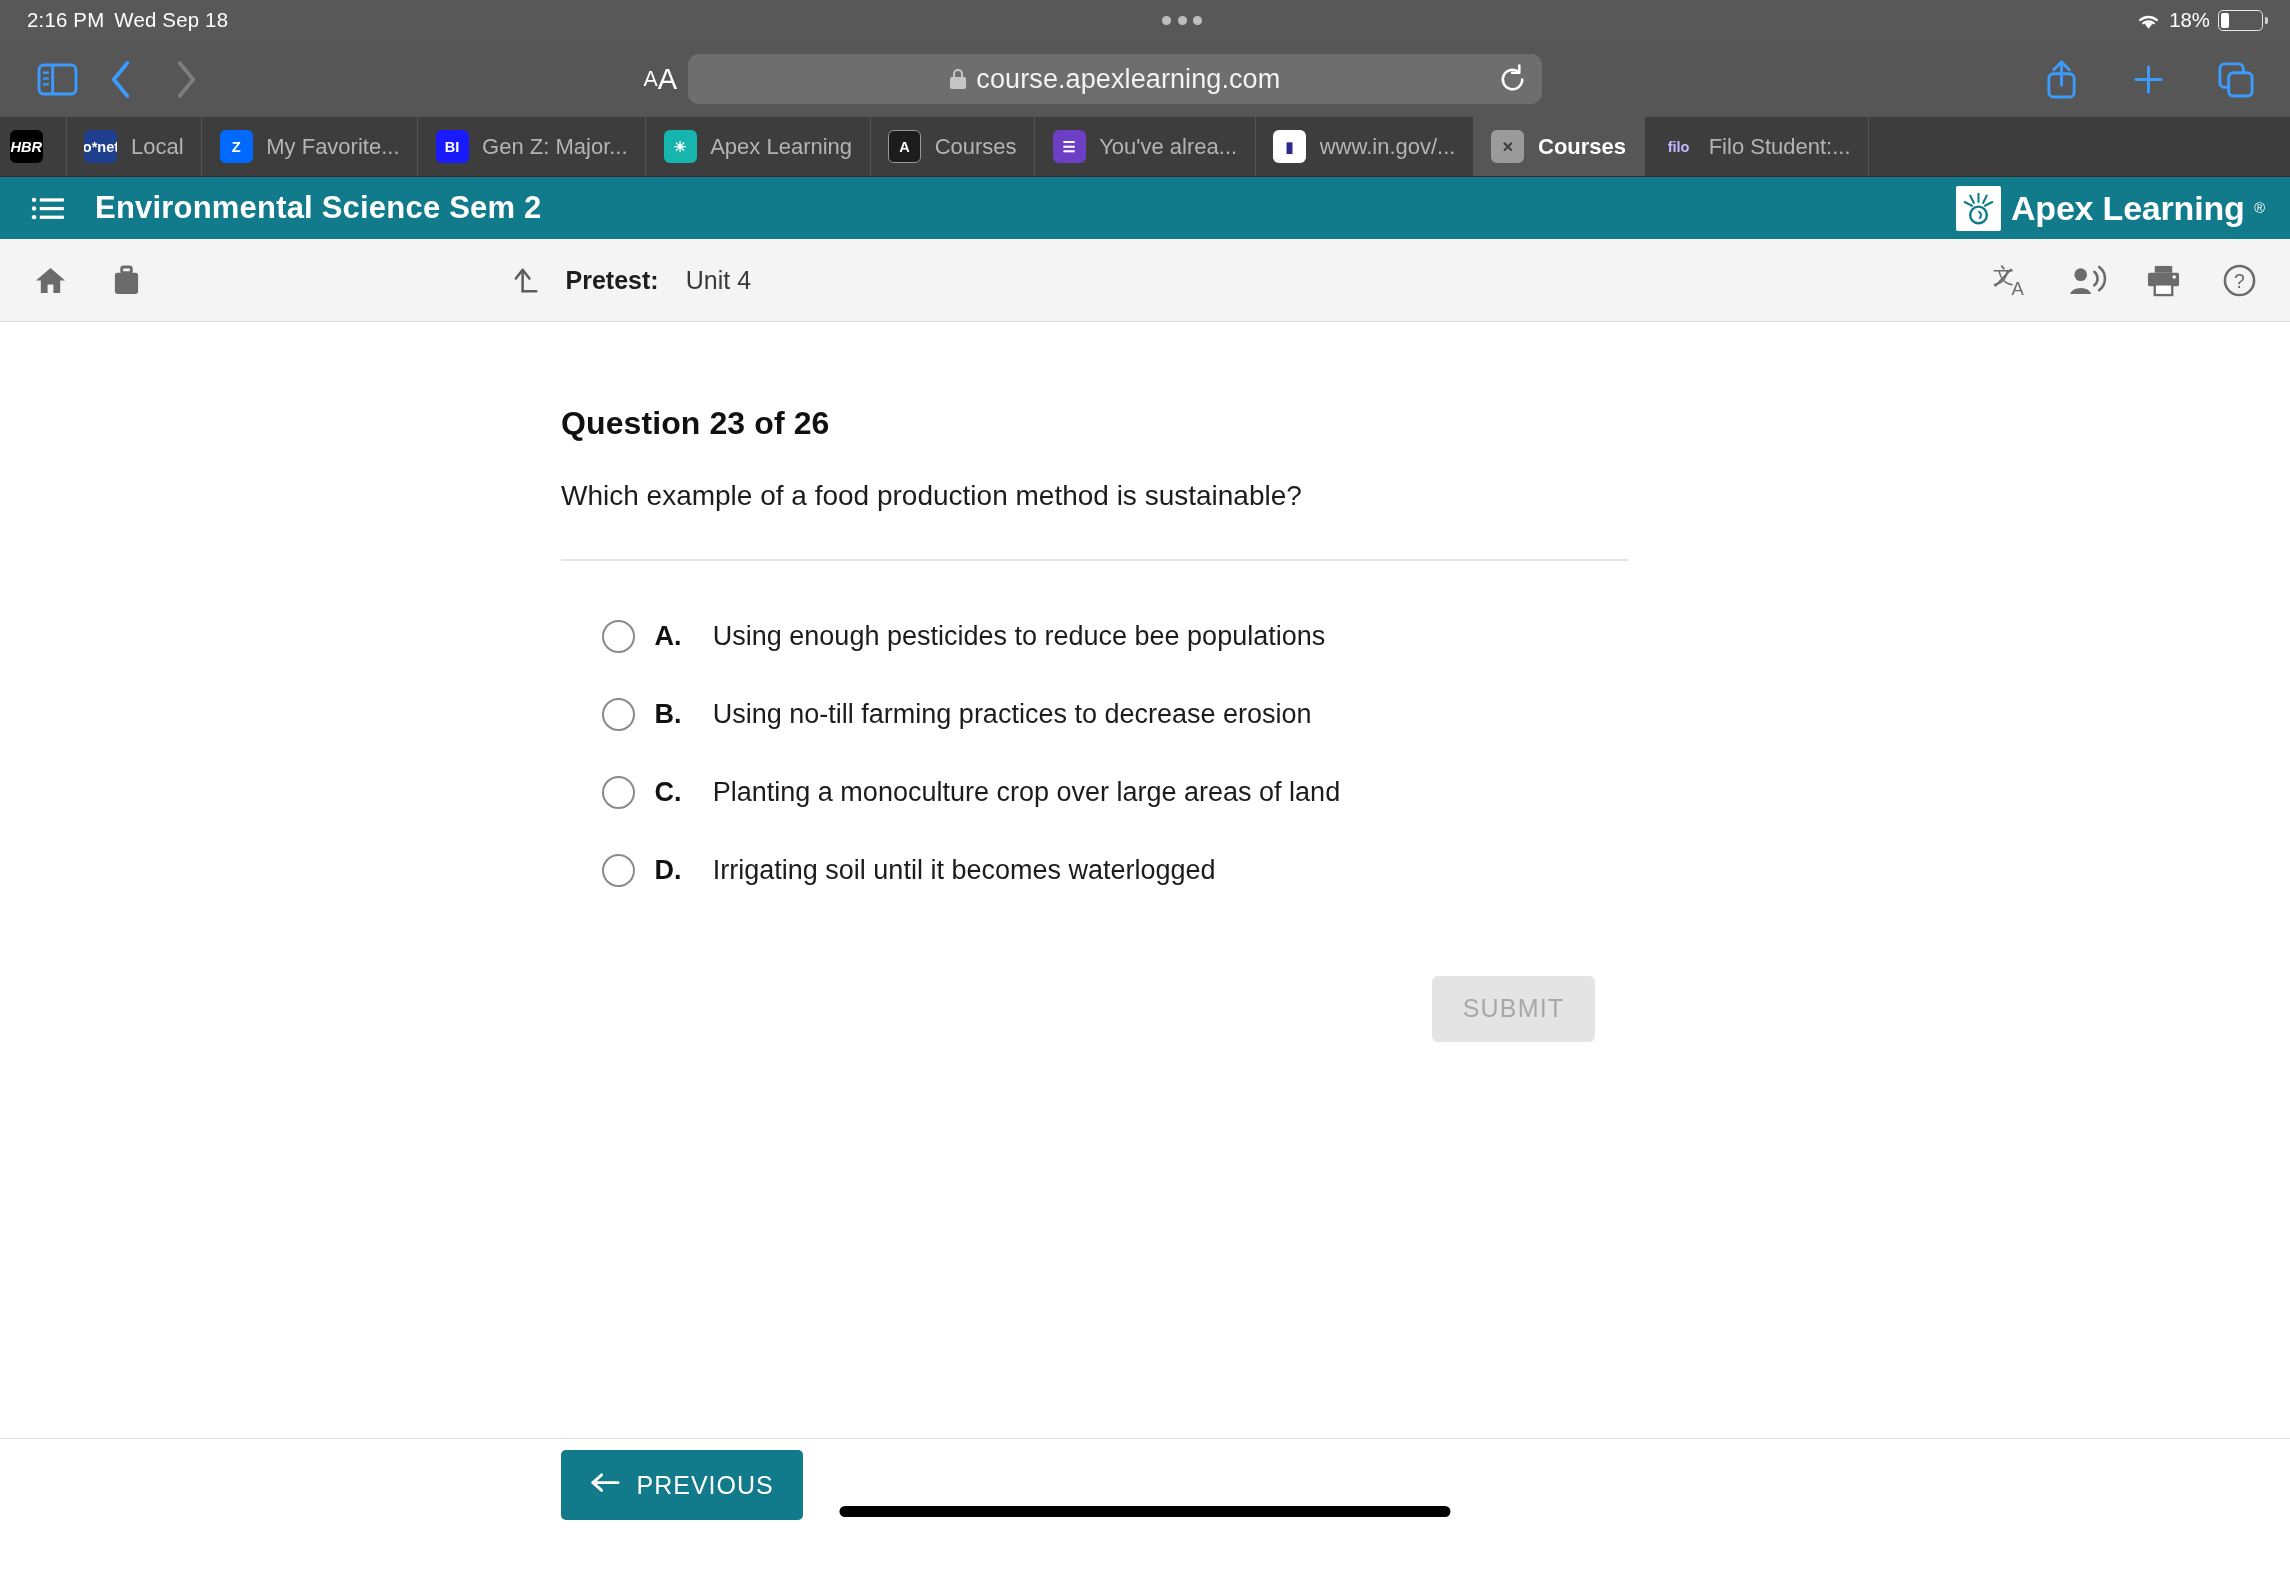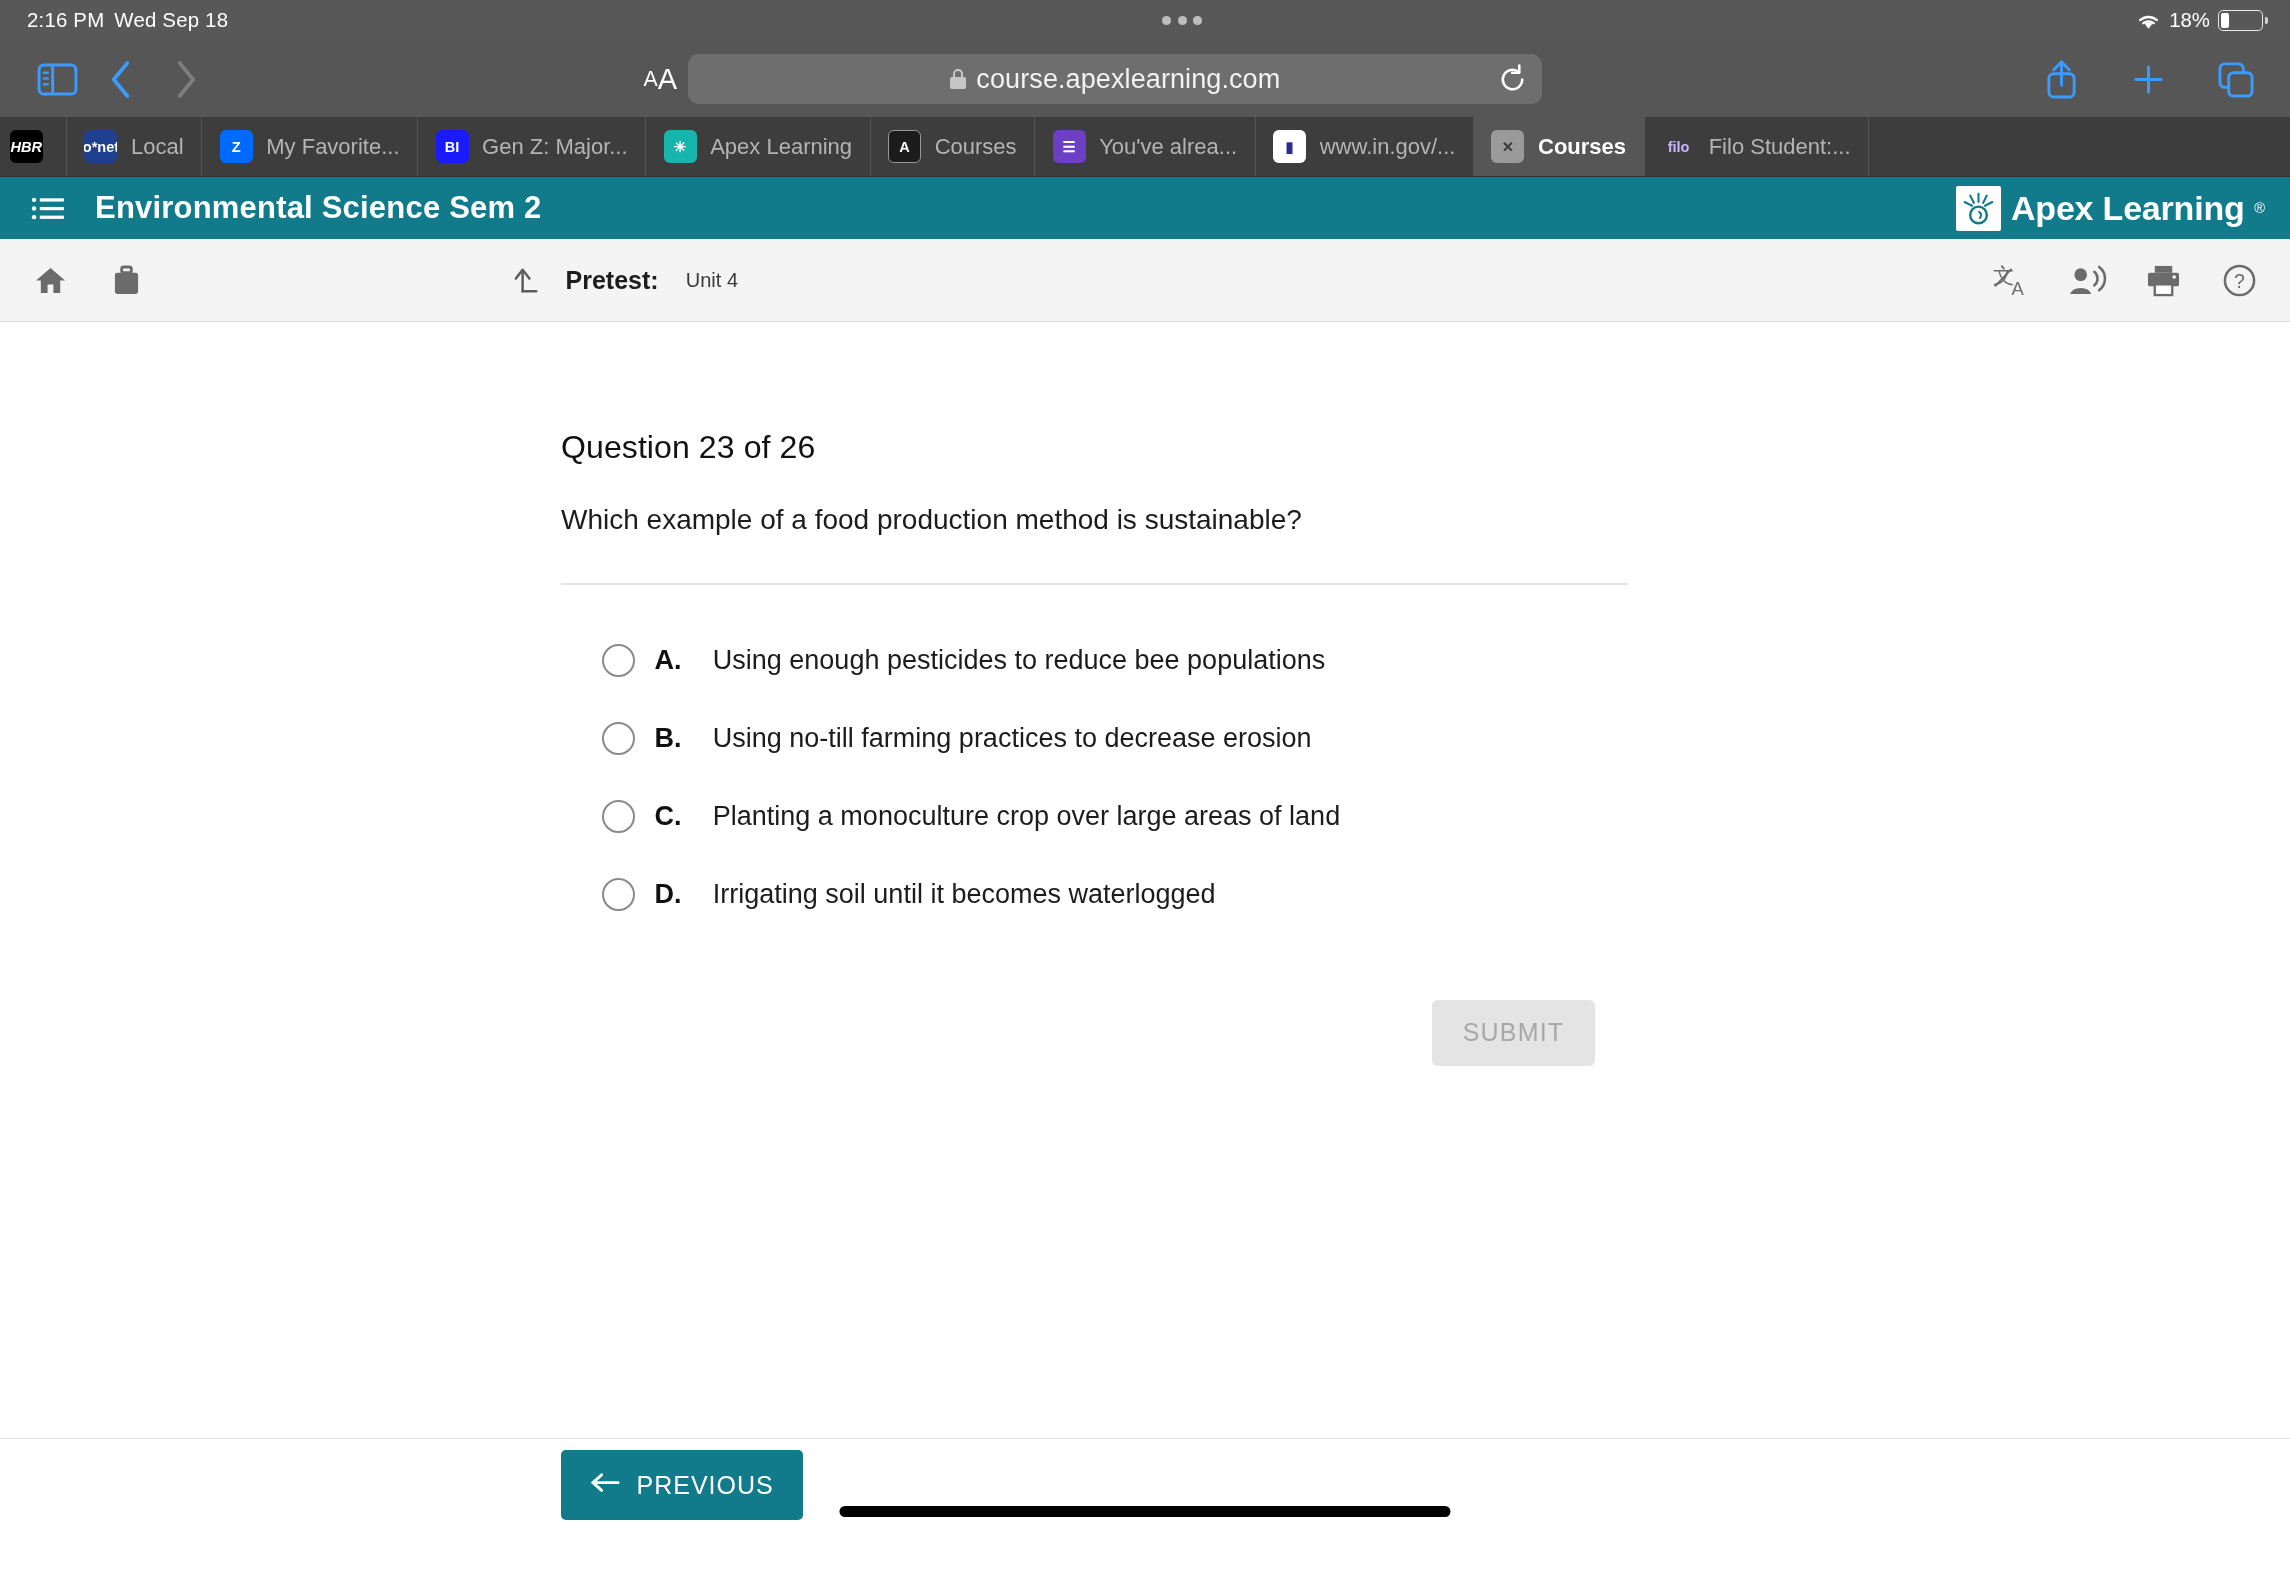--- a/index.html
+++ b/index.html
@@ -137,31 +137,31 @@
     display: flex; align-items: center; padding: 4px 29px;
     position: relative;
   }
   .sub-left { display: flex; align-items: center; gap: 33px; }
   .ico-btn { width: 43px; height: 43px; display: flex; align-items: center; justify-content: center; cursor: pointer; }
   .sub-center {
     position: absolute; left: 505px;
     display: flex; align-items: center; gap: 17.5px;
   }
   .pretest-label { font-size: 25px; color: #1d1d1d; font-weight: 700; }
-  .pretest-value { font-size: 20px; color: #3a3a3a; margin-left: 9.7px; font-weight: 400; }
+  .pretest-value { font-size: 25px; color: #3a3a3a; margin-left: 9.7px; font-weight: 400; }
   .sub-right { margin-left: auto; display: flex; align-items: center; gap: 33px; }
 
   
   .content {
     position: relative;
     height: 1209px; background: #ffffff;
     padding-top: 83px;
   }
   .qwrap { width: 1067px; margin-left: 561px; }
-  .qtitle { font-size: 32px; font-weight: 400; color: #111; letter-spacing: 0.1px; margin-top: 24px; }
+  .qtitle { font-size: 32px; font-weight: 700; color: #111; letter-spacing: 0.1px; }
   .qtext { font-size: 28px; color: #1c1c1c; margin-top: 38px; }
   .divider { height: 1.9px; background: #e3e3e3; margin-top: 47px; width: 1067px; }
 
   .options { margin-top: 37px; padding-left: 41px; }
   .option {
     display: flex; align-items: center;
     gap: 19.4px; height: 78px; cursor: pointer;
   }
   .radio {
     width: 33px; height: 33px; border: 2.9px solid #8a8a8a;

